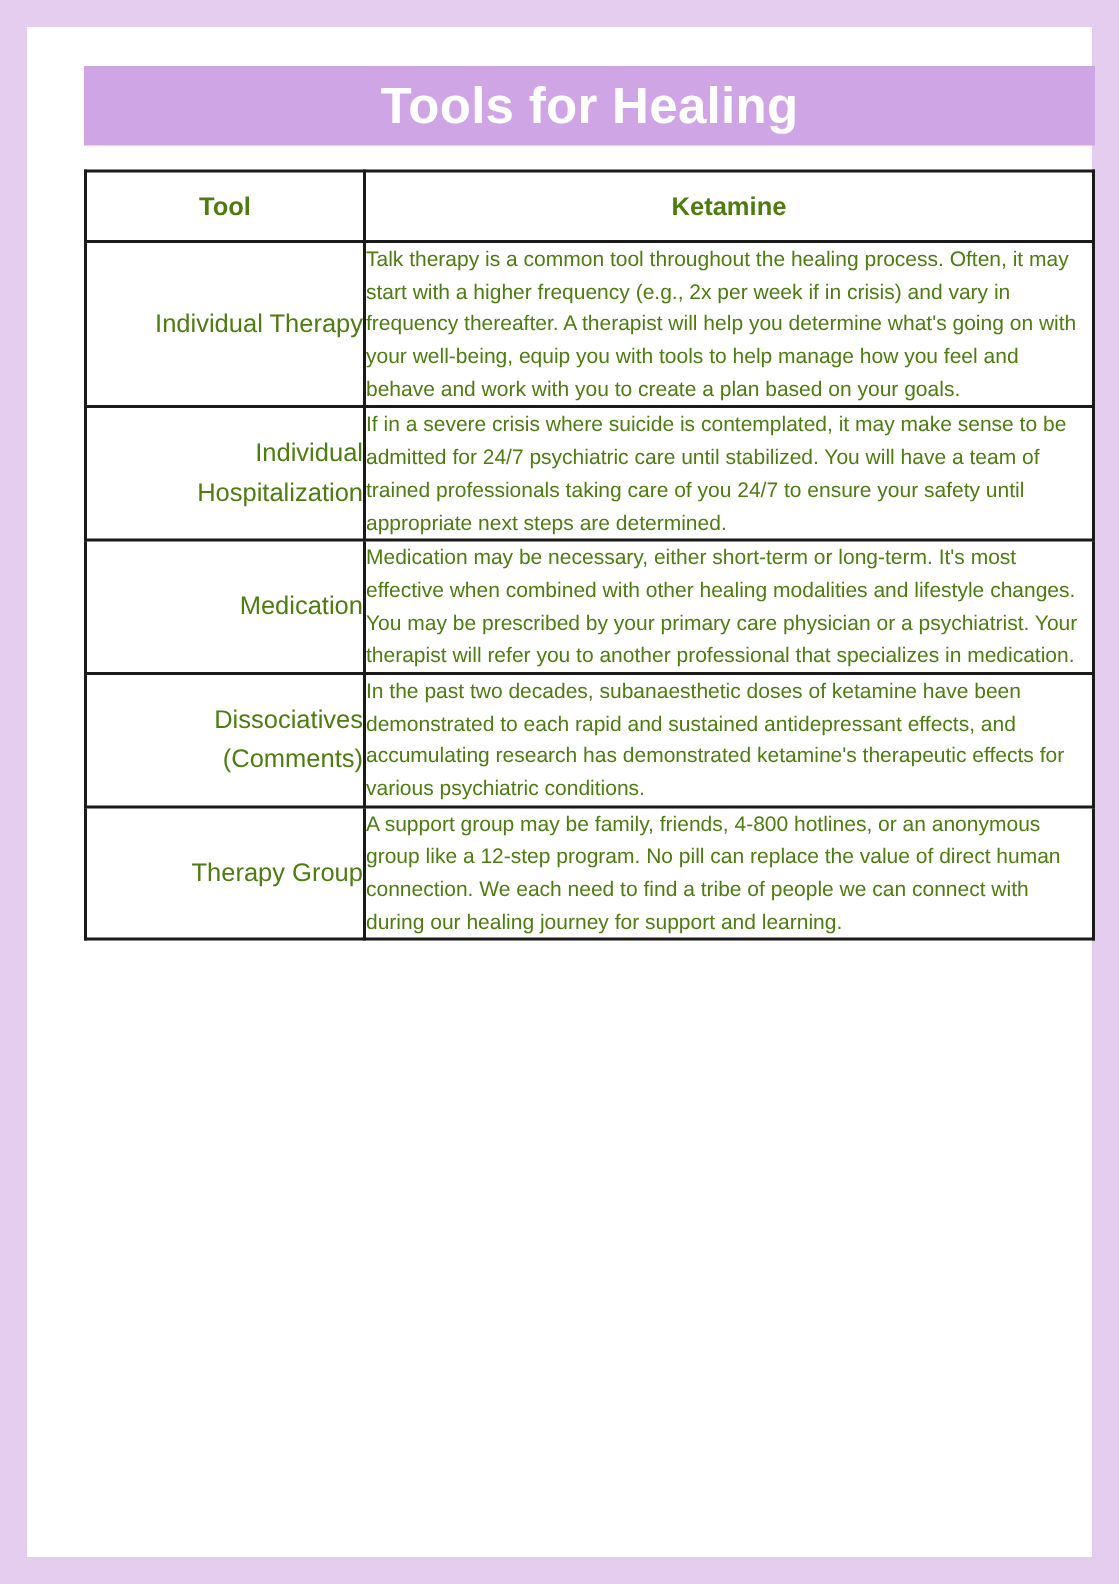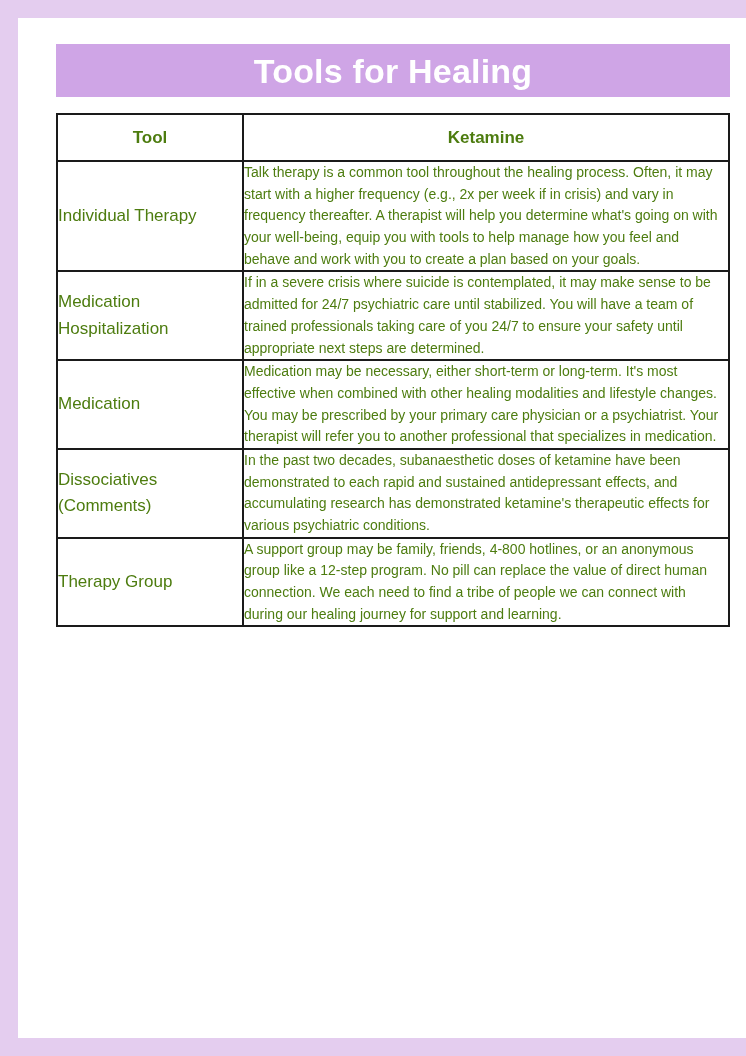--- a/index.html
+++ b/index.html
@@ -14,21 +14,20 @@
     overflow: hidden;
   }
 
   .page-frame {
     position: absolute;
     left: 18px;
     top: 18px;
     width: 710px;
     height: 1020px;
     background: #ffffff;
-    padding-left: 19px;
   }
 
   .title-banner {
     position: absolute;
     left: 38px;
     top: 26px;
     width: 674px;
     height: 53px;
     background: #cfa5e6;
     display: flex;
@@ -65,21 +64,21 @@
 
   .head-cell {
     height: 45px;
     text-align: center;
     font-size: 17px;
     font-weight: bold;
     color: #111111;
   }
 
   .tool-cell {
-    text-align: left;
+    text-align: right;
     font-size: 17px;
     font-weight: normal;
     line-height: 1.55;
     padding: 6px 8px;
   }
 
   .comment-cell {
     text-align: left;
     font-size: 14px;
     font-weight: normal;
@@ -106,21 +105,21 @@
         <th class="head-cell">Tool</th>
         <th class="head-cell">Ketamine</th>
       </tr>
     </thead>
     <tbody>
       <tr>
         <td class="tool-cell">Individual Therapy</td>
         <td class="comment-cell">Talk therapy is a common tool throughout the healing process. Often, it may start with a higher frequency (e.g., 2x per week if in crisis) and vary in frequency thereafter. A therapist will help you determine what's going on with your well-being, equip you with tools to help manage how you feel and behave and work with you to create a plan based on your goals.</td>
       </tr>
       <tr>
-        <td class="tool-cell">Medication Hospitalization</td>
+        <td class="tool-cell">Individual Hospitalization</td>
         <td class="comment-cell">If in a severe crisis where suicide is contemplated, it may make sense to be admitted for 24/7 psychiatric care until stabilized. You will have a team of trained professionals taking care of you 24/7 to ensure your safety until appropriate next steps are determined.</td>
       </tr>
       <tr>
         <td class="tool-cell">Medication</td>
         <td class="comment-cell">Medication may be necessary, either short-term or long-term. It's most effective when combined with other healing modalities and lifestyle changes. You may be prescribed by your primary care physician or a psychiatrist. Your therapist will refer you to another professional that specializes in medication.</td>
       </tr>
       <tr>
         <td class="tool-cell">Dissociatives (Comments)</td>
         <td class="comment-cell">In the past two decades, subanaesthetic doses of ketamine have been demonstrated to each rapid and sustained antidepressant effects, and accumulating research has demonstrated ketamine's therapeutic effects for various psychiatric conditions.</td>
       </tr>

